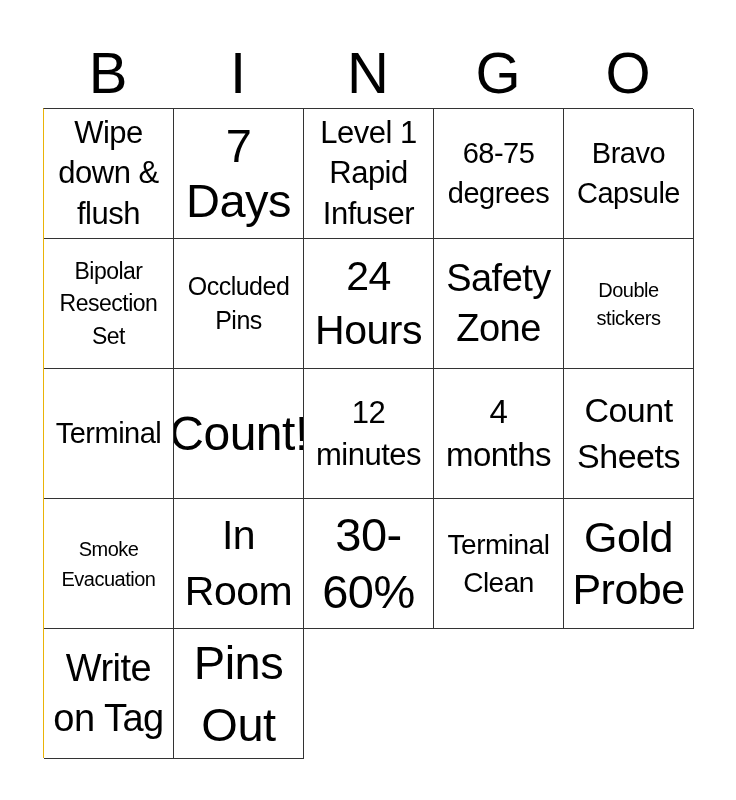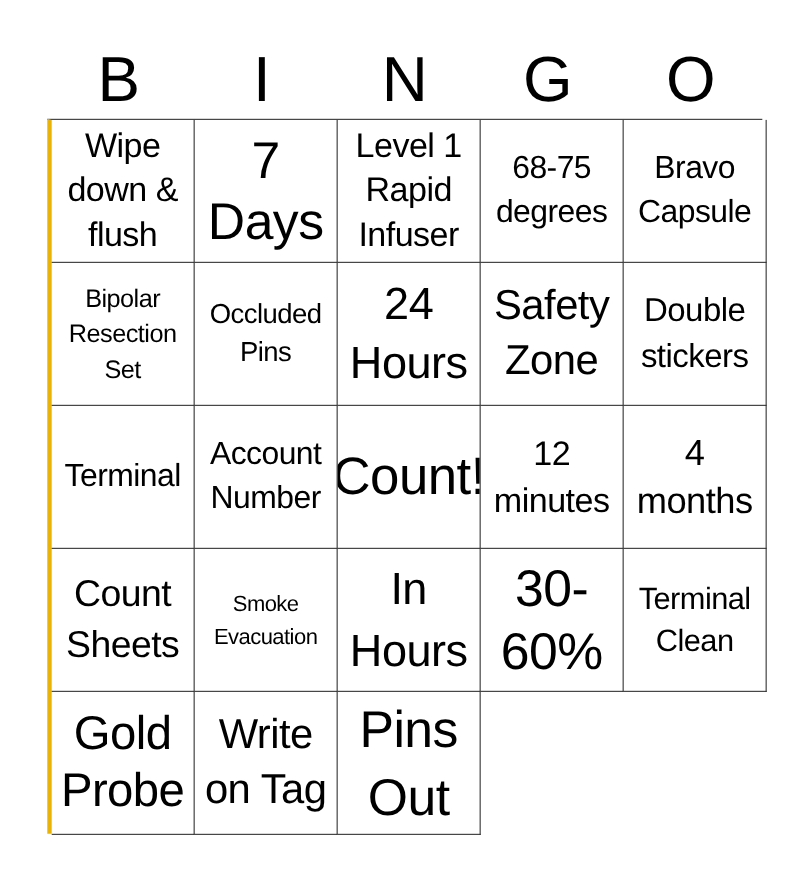--- a/index.html
+++ b/index.html
@@ -5,21 +5,21 @@
   html, body { margin: 0; padding: 0; background: #ffffff; }
   body { width: 736px; height: 800px; position: relative; overflow: hidden;
          font-family: "Liberation Sans", sans-serif; color: #000; }
   .header { position: absolute; left: 43px; top: 38px; width: 650px; height: 70px;
             display: grid; grid-template-columns: repeat(5, 130px); }
   .header span { display: flex; align-items: center; justify-content: center;
                  font-size: 58px; line-height: 1; }
   .grid { position: absolute; left: 43px; top: 108px; width: 650px; height: 650px;
           display: grid; grid-template-columns: repeat(5, 130px);
           grid-template-rows: repeat(5, 130px);
-          border-top: 1px solid #333; border-left: 4px solid #eab308; box-sizing: border-box; }
+          border-top: 1px solid #333; border-left: 1px solid #eab308; box-sizing: border-box; }
   .cell { border-right: 1px solid #333; border-bottom: 1px solid #333; box-sizing: border-box;
           display: flex; align-items: center; justify-content: center; text-align: center;
           overflow: hidden; white-space: pre-line; letter-spacing: -0.5px; }
 </style>
 </head>
 <body>
 
 <div class="header">
   <span>B</span>
   <span>I</span>
@@ -44,38 +44,36 @@
 
   <div class="cell" style="font-size: 23px; line-height: 1.4;">Bipolar
 Resection
 Set</div>
   <div class="cell" style="font-size: 25px; line-height: 1.35;">Occluded
 Pins</div>
   <div class="cell" style="font-size: 41px; line-height: 1.3;">24
 Hours</div>
   <div class="cell" style="font-size: 38px; line-height: 1.3;">Safety
 Zone</div>
-  <div class="cell" style="font-size: 30px; line-height: 1.4;">Double
+  <div class="cell" style="font-size: 20px; line-height: 1.4;">Double
 stickers</div>
 
   <div class="cell" style="font-size: 29px; line-height: 1.2;">Terminal</div>
-  <div class="cell" style="font-size: 29px; line-height: 1.35;">Account
-Number</div>
   <div class="cell" style="font-size: 48px; line-height: 1.2;">Count!</div>
   <div class="cell" style="font-size: 31px; line-height: 1.35;">12
 minutes</div>
   <div class="cell" style="font-size: 33px; line-height: 1.3;">4
 months</div>
 
   <div class="cell" style="font-size: 34px; line-height: 1.35;">Count
 Sheets</div>
   <div class="cell" style="font-size: 20px; line-height: 1.5;">Smoke
 Evacuation</div>
   <div class="cell" style="font-size: 41px; line-height: 1.35;">In
-Hours</div>
+Room</div>
   <div class="cell" style="font-size: 47px; line-height: 1.2;">30-
 60%</div>
 
   <div class="cell" style="font-size: 28px; line-height: 1.35;">Terminal
 Clean</div>
   <div class="cell" style="font-size: 43px; line-height: 1.2;">Gold
 Probe</div>
   <div class="cell" style="font-size: 38px; line-height: 1.3;">Write
 on Tag</div>
   <div class="cell" style="font-size: 47px; line-height: 1.3;">Pins

